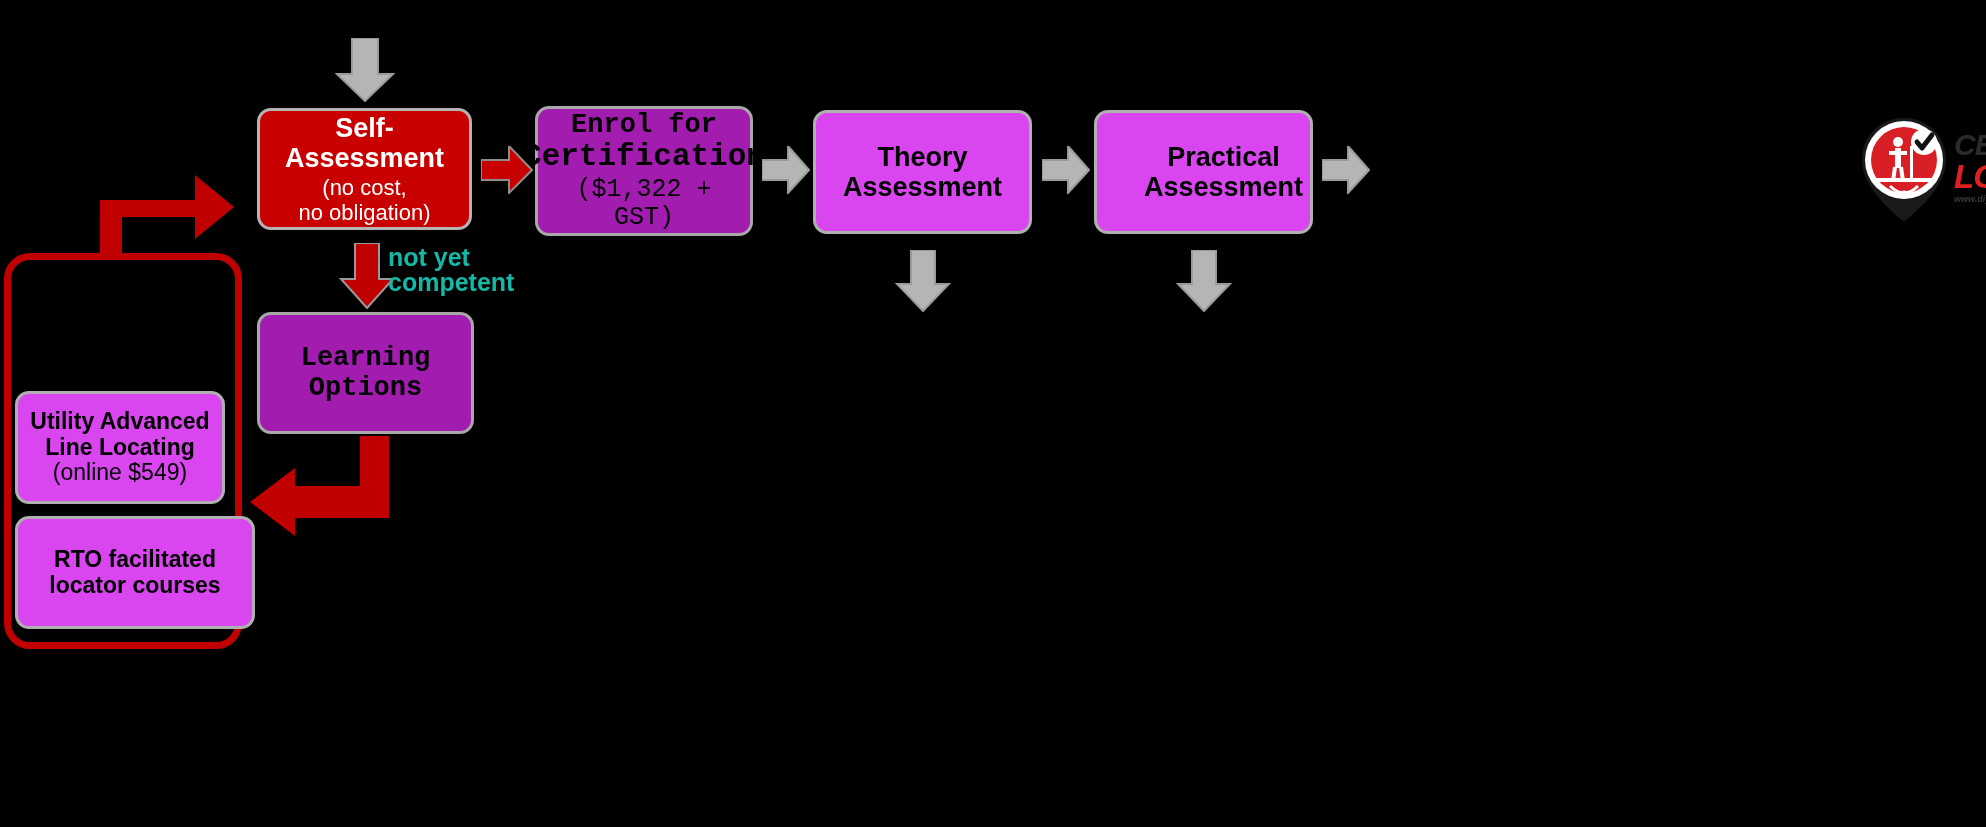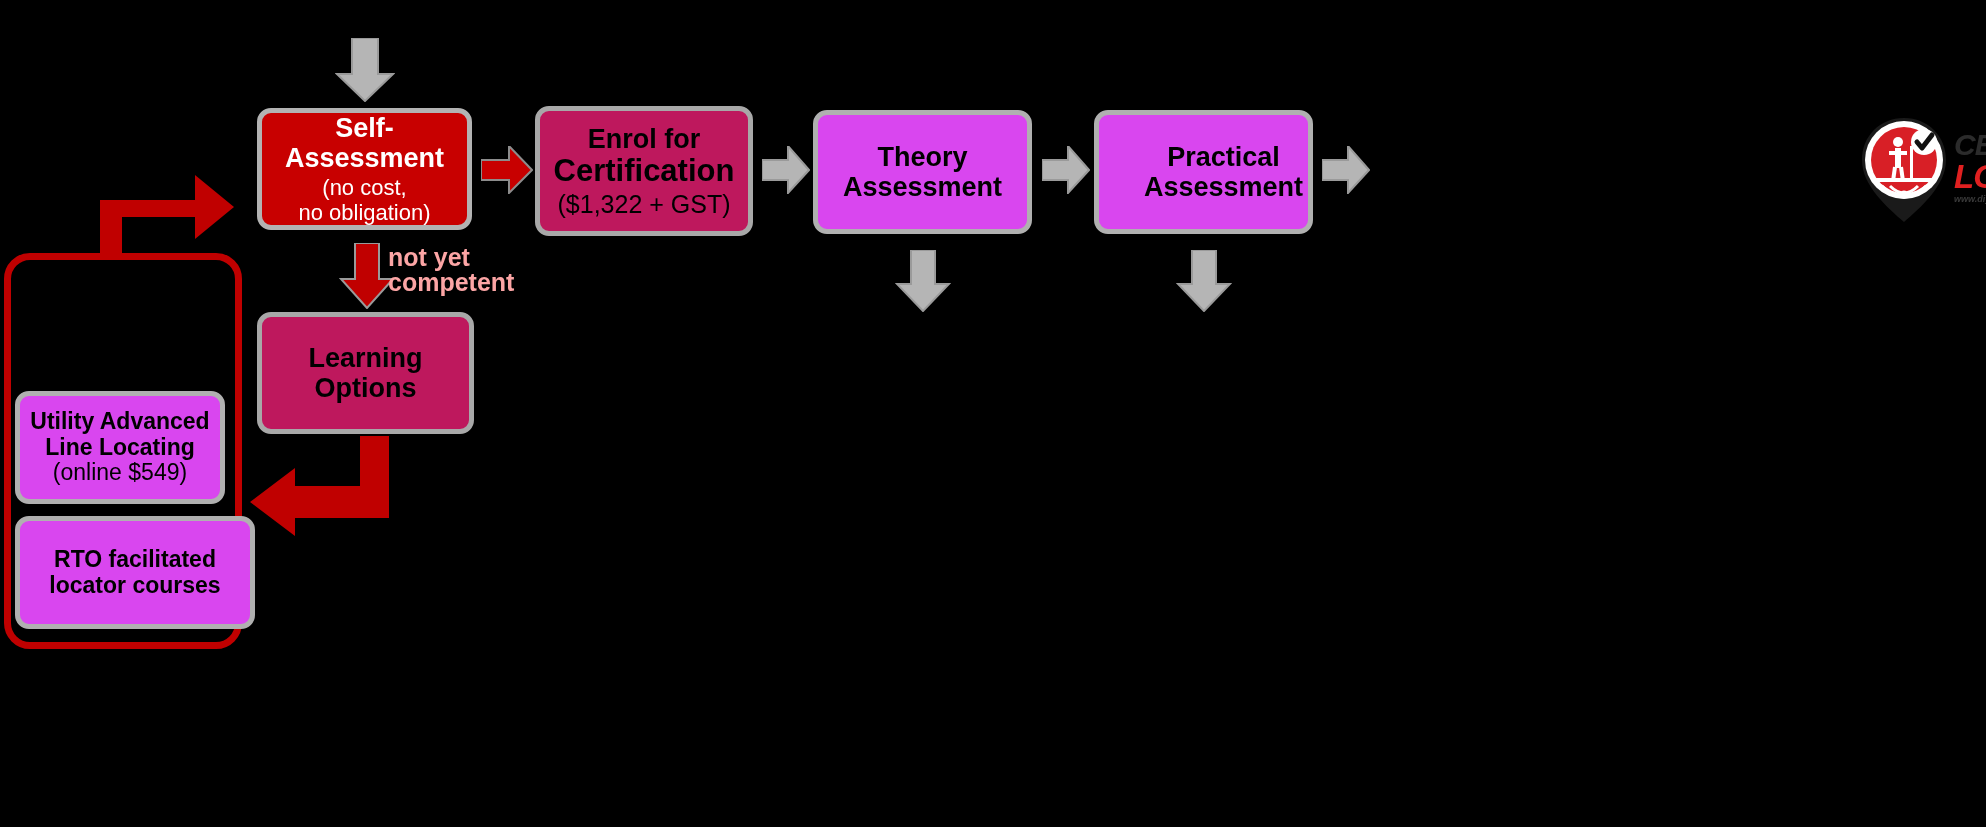--- a/index.html
+++ b/index.html
@@ -10,50 +10,50 @@
   #stage{position:absolute;left:0;top:0;width:1986px;height:827px;background:#000;}
 
   
   .node{
     position:absolute;
     box-sizing:border-box;
     display:flex;flex-direction:column;
     align-items:center;justify-content:center;
     text-align:center;
     border-radius:14px;
-    border:5px solid #4c1d95;
+    border:3px solid #4c1d95;
     line-height:1.12;
     padding:4px 8px;
   }
   .node .t1{font-weight:bold;}
   .node .t2{font-weight:normal;}
 
   .node-red{background:#c80000;border-color:#b3b3b3;color:#ffffff;}
-  .node-gray{background:#be185d;border-color:#a8a8a8;color:#000000;}
+  .node-gray{background:#a21caf;border-color:#a8a8a8;color:#000000;font-family:Liberation Mono, monospace;}
   .node-white{background:#d946ef;border-color:#b0b0b0;color:#000000;}
 
   
   #learning-group{
     position:absolute;
     left:4px;top:253px;width:238px;height:396px;
     border:7px solid #c00000;
     border-radius:26px;
     box-sizing:border-box;
     background:transparent;
   }
 
   
   .arrow{position:absolute;}
   .arrow svg{display:block;width:100%;height:100%;}
 
   
   #not-yet-competent{
     position:absolute;
     left:388px;top:245px;width:130px;
-    color:#fca5a5;
+    color:#14b8a6;
     font-weight:bold;
     font-size:25px;
     line-height:1.0;
     text-align:left;
   }
 
   
   #logo{
     position:absolute;left:1858px;top:108px;width:128px;height:128px;
   }

